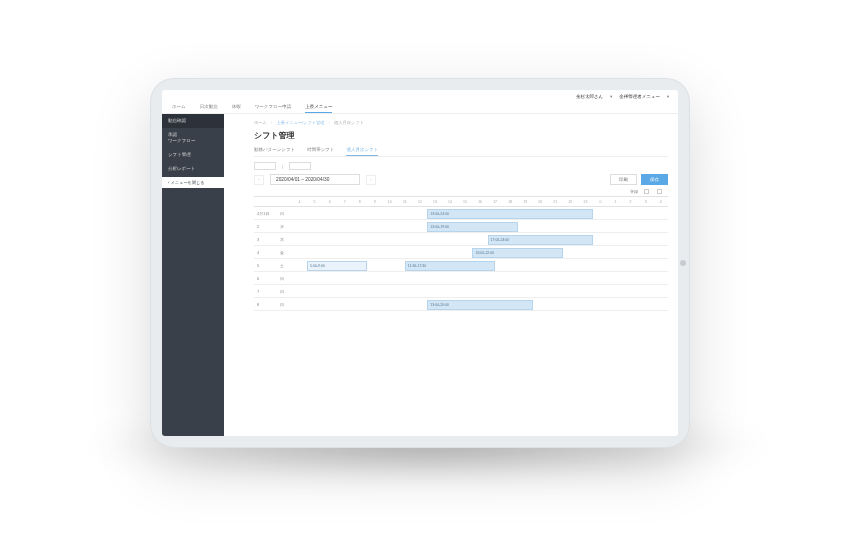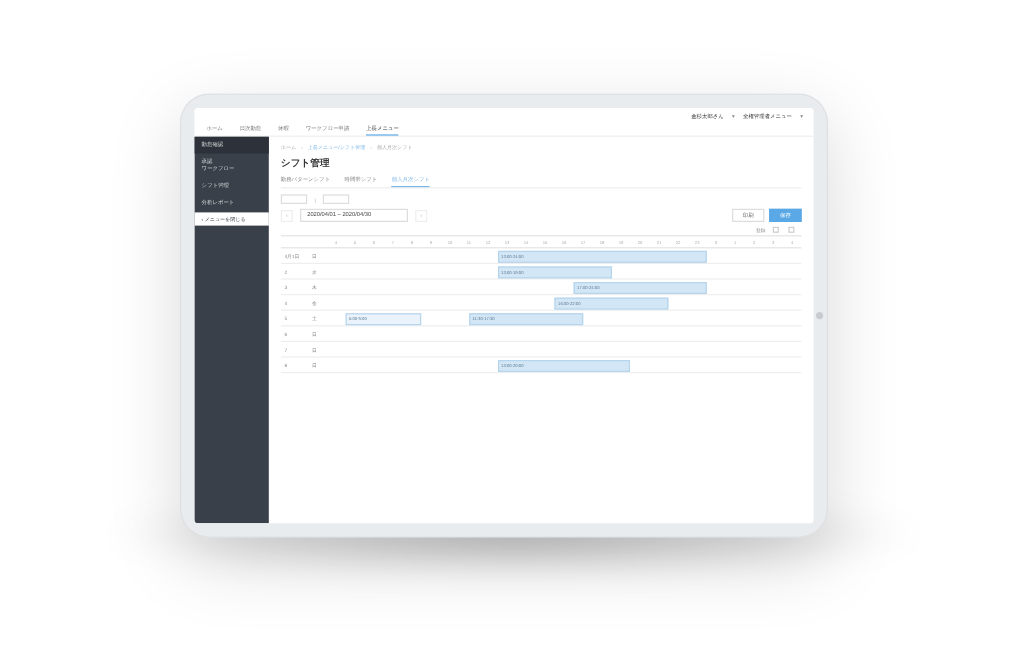--- a/index.html
+++ b/index.html
@@ -75,20 +75,21 @@
   padding: 3px 10px 0;
   border-bottom: 1px solid #eee;
   font-size: 4.5px;
 }
 .tab { padding-bottom: 3px; color: #777; cursor: pointer; }
 .tab.active { color: #333; border-bottom: 1.5px solid #5aa9e6; }
 .body {
   display: flex;
   flex: 1;
   min-height: 0;
+  gap: 20px;
 }
 .sidebar {
   width: 62px;
   background: #3a4049;
   color: #d6d8db;
   font-size: 4.5px;
   display: flex;
   flex-direction: column;
 }
 .sidebar .item {

